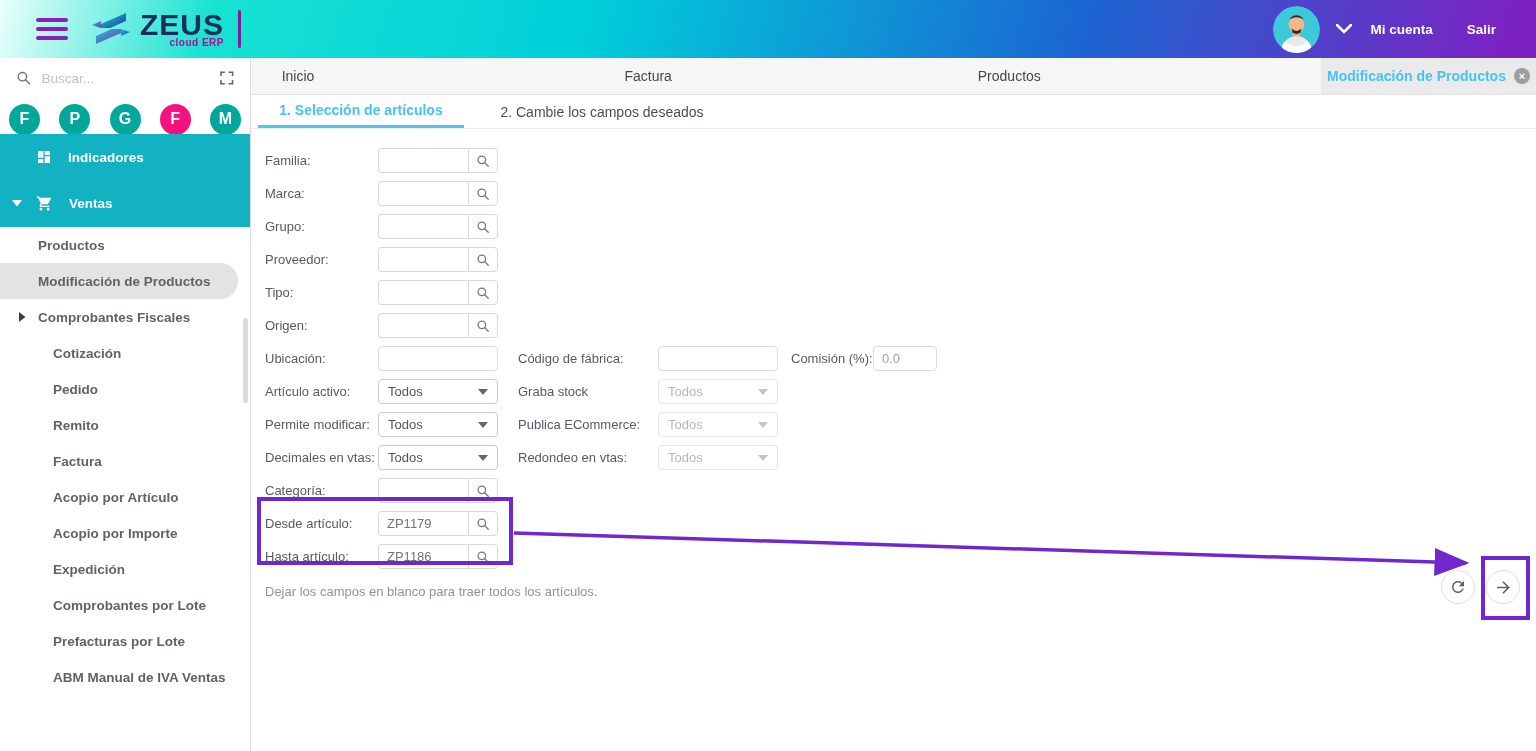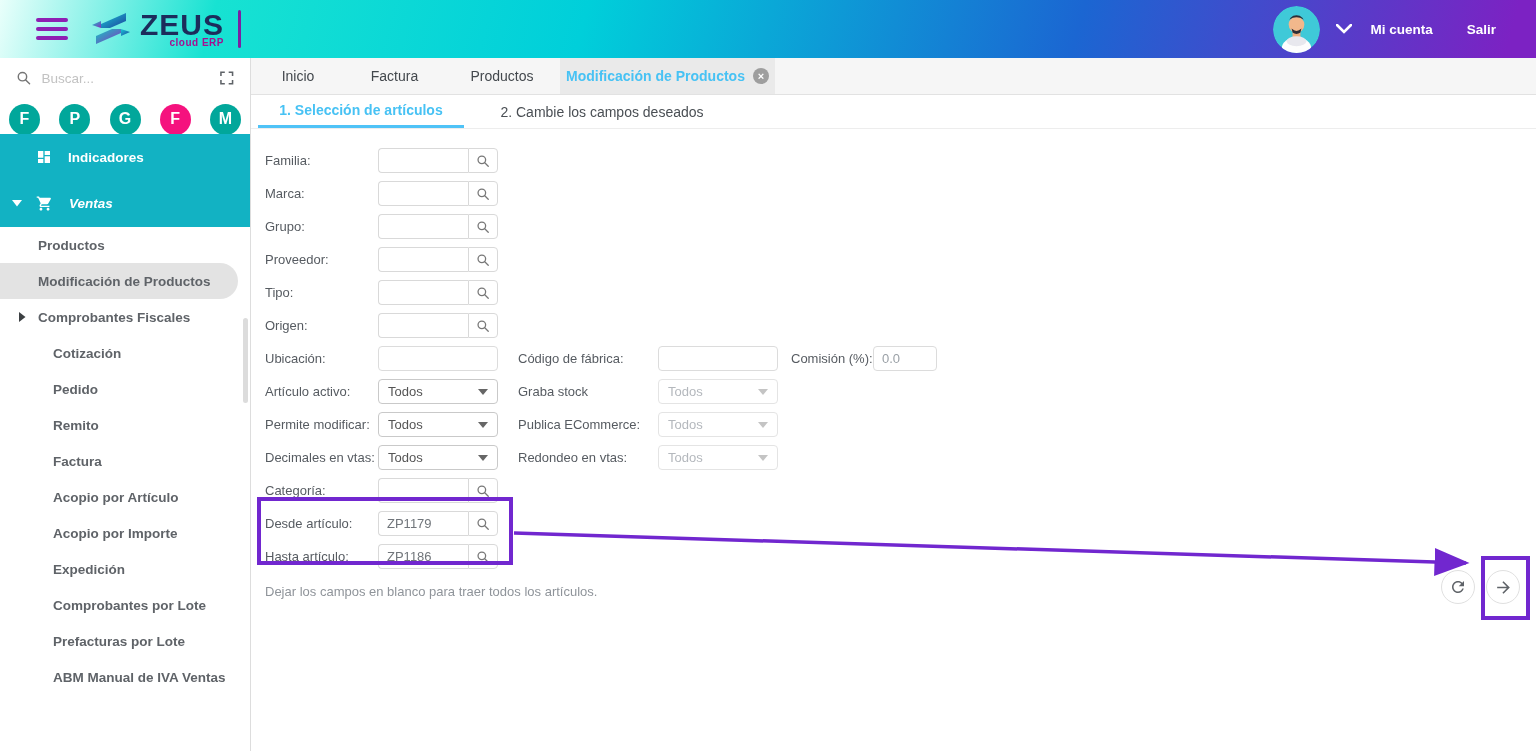--- a/index.html
+++ b/index.html
@@ -42,21 +42,21 @@
   .menu-item { height:36px; display:flex; align-items:center; font-size:13.5px; font-weight:bold;
     color:#5f6368; cursor:pointer; position:relative; }
   .menu-item .txt { margin-left:38px; }
   .menu-item.lvl2 .txt { margin-left:53px; }
   .menu-item.active { background:#e3e3e3; border-radius:0 18px 18px 0; margin-right:13px; }
   .mi-caret { position:absolute; left:19px; display:flex; }
   .side-scroll { position:absolute; right:2px; top:260px; width:5px; height:85px; background:#dcdcdc; border-radius:3px; }
 
   
   .main { position:absolute; left:251px; top:58px; width:1285px; height:693px; background:#fff; }
-  .tabbar { height:37px; background:#f6f6f6; border-bottom:1px solid #e2e2e2; display:flex; }
+  .tabbar { height:37px; background:#f6f6f6; border-bottom:1px solid #e2e2e2; display:flex;justify-content:space-between; }
   .tab { display:flex; align-items:center; justify-content:center; font-size:14px; color:#43484d; cursor:pointer; }
   .tab.t0 { width:94px; } .tab.t1 { width:99px; } .tab.t2 { width:116px; }
   .tab.active { width:215px; background:#eaeaea; color:#47c2f4; font-weight:bold; }
   .tab-close { width:16px; height:16px; border-radius:50%; background:#9e9e9e; color:#fff; font-size:11px;
     line-height:16px; text-align:center; margin-left:8px; cursor:pointer; font-weight:bold; }
   .stepbar { height:34px; background:#fff; border-bottom:1px solid #ededed; display:flex; }
   .step { display:flex; align-items:center; justify-content:center; font-size:14px; color:#4a4f54; cursor:pointer; }
   .step.s0 { width:206px; margin-left:7px; }
   .step.s1 { width:240px; margin-left:18px; }
   .step.active { color:#47c2f4; font-weight:bold; border-bottom:3px solid #4fc3f7; }
@@ -164,21 +164,21 @@
   </div>
   <div class="teal-block" style="background-color: rgb(18, 178, 195);">
     <div class="teal-row">
       <span class="g-icon">
         <svg width="16" height="16" viewBox="0 0 24 24" fill="#fff">
             <path d="M3 13h8V3H3v10zm0 8h8v-6H3v6zm10 0h8V11h-8v10zm0-18v6h8V3h-8z"></path>
           </svg>
       </span>
       <span class="lbl">Indicadores</span>
     </div>
-    <div class="teal-row" style="position:relative;font-style:italic;">
+    <div class="teal-row" style="position:relative;">
       <span class="teal-caret">
         <svg width="10" height="7" viewBox="0 0 10 7">
             <polygon points="0,0 10,0 5,6.5" fill="#fff"></polygon>
           </svg>
       </span>
       <span class="g-icon">
         <svg width="17" height="17" viewBox="0 0 24 24" fill="#fff">
             <path d="M7 18c-1.1 0-1.99.9-1.99 2S5.9 22 7 22s2-.9 2-2-.9-2-2-2zM1 2v2h2l3.6 7.59-1.35 2.45c-.16.28-.25.61-.25.96 0 1.1.9 2 2 2h12v-2H7.42c-.14 0-.25-.11-.25-.25l.03-.12.9-1.63h7.45c.75 0 1.41-.41 1.75-1.03l3.58-6.49c.08-.14.12-.31.12-.47 0-.55-.45-1-1-1H5.21l-.94-2H1zm16 16c-1.1 0-1.99.9-1.99 2s.89 2 1.99 2 2-.9 2-2-.9-2-2-2z"></path>
           </svg>
       </span>

